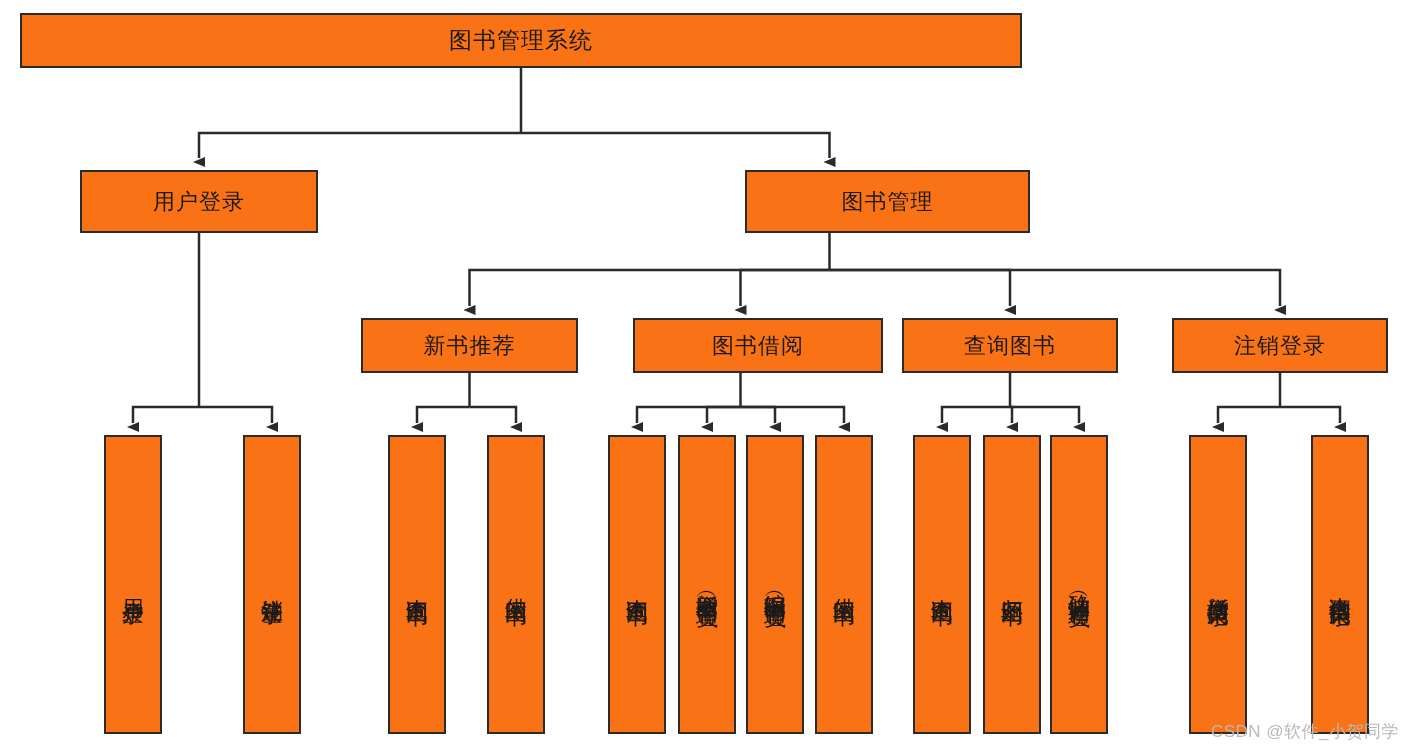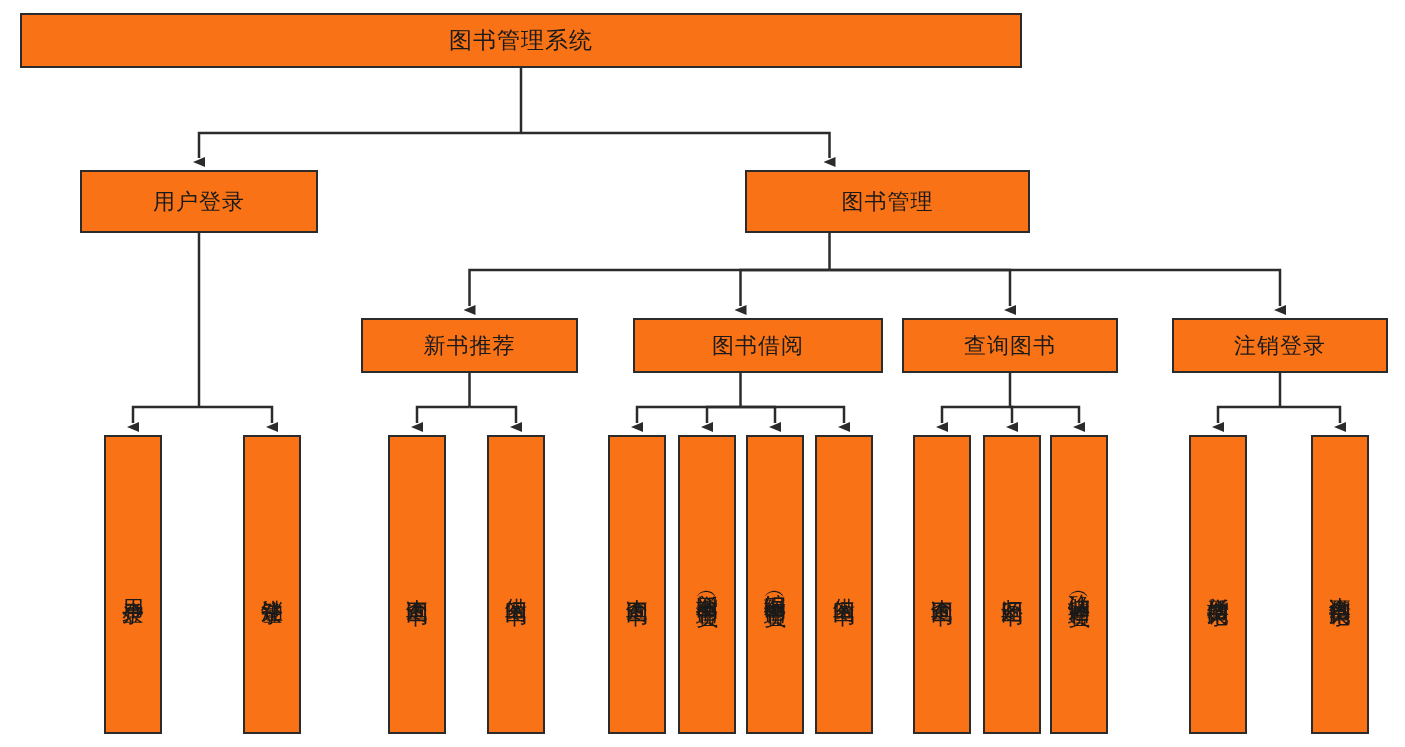--- a/index.html
+++ b/index.html
@@ -161,13 +161,14 @@
         <span class="label">确认归还（管理员）</span>
       </div>
       <div class="node leaf" style="left: 1189px; top: 435px; width: 58px; height: 299px;">
         <span class="label">新增借阅记录</span>
       </div>
       <div class="node leaf" style="left: 1311px; top: 435px; width: 58px; height: 299px;">
         <span class="label">查询借阅记录</span>
       </div>
     </div>
 
+  <div id="watermark">CSDN @软件_小贺同学</div>
 </div>
 
 </body></html>

